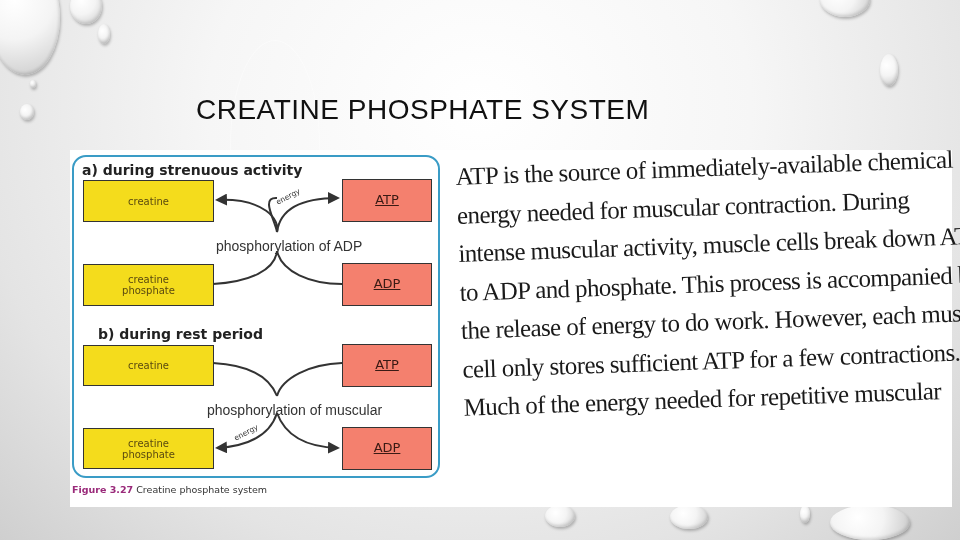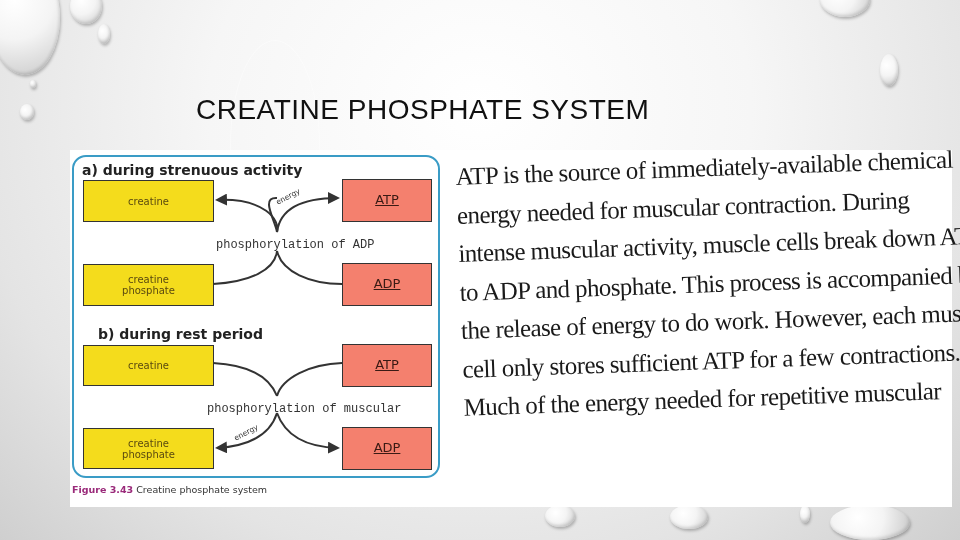--- a/index.html
+++ b/index.html
@@ -39,21 +39,21 @@
     font-family: "DejaVu Sans", sans-serif;
   }
   .box {
     position: absolute; display: flex; align-items: center; justify-content: center;
     text-align: center; border: 1px solid #333; font-family: "DejaVu Sans", sans-serif;
     line-height: 1.1;
   }
   .yellow { background: #f4dc1c; color: #5a4a10; font-size: 10px; }
   .salmon { background: #f4806e; color: #3a1a14; font-size: 13px; text-decoration: underline; }
   .center-label {
-    position: absolute; font-size: 12px; color: #333; font-family: Liberation Mono, monospace;
+    position: absolute; font-size: 14px; color: #333; font-family: Liberation Sans, sans-serif;
     white-space: nowrap;
   }
   .energy-label {
     position: absolute; font-size: 7.5px; color: #333; font-family: "DejaVu Sans", sans-serif;
   }
   .caption {
     position: absolute; left: 2px; top: 334px; font-size: 9.5px; color: #333;
     font-family: "DejaVu Sans", sans-serif;
   }
   .caption b { color: #9a2a7a; }
@@ -123,21 +123,21 @@
     <div class="box salmon" style="left:272px; top:194px; width:90px; height:43px;">ATP</div>
     <div class="center-label" style="left:137px; top:252px;">phosphorylation of muscular</div>
     <div class="energy-label" style="left:163px; top:278px; transform:rotate(-28deg);">energy</div>
     <div class="box yellow" style="left:13px; top:278px; width:131px; height:41px; flex-direction:column;">
       <span>creatine</span>
       <span>phosphate</span>
     </div>
     <div class="box salmon" style="left:272px; top:277px; width:90px; height:43px;">ADP</div>
 
     <div class="caption">
-      <b>Figure 3.43</b><span> Creatine phosphate system</span>
+      <b>Figure 3.27</b><span> Creatine phosphate system</span>
     </div>
   </div>
 
   <div class="textblock">
     <div>ATP is the source of immediately-available chemical</div>
     <div>energy needed for muscular contraction. During</div>
     <div>intense muscular activity, muscle cells break down ATP</div>
     <div>to ADP and phosphate. This process is accompanied by</div>
     <div>the release of energy to do work. However, each muscle</div>
     <div>cell only stores sufficient ATP for a few contractions.</div>

